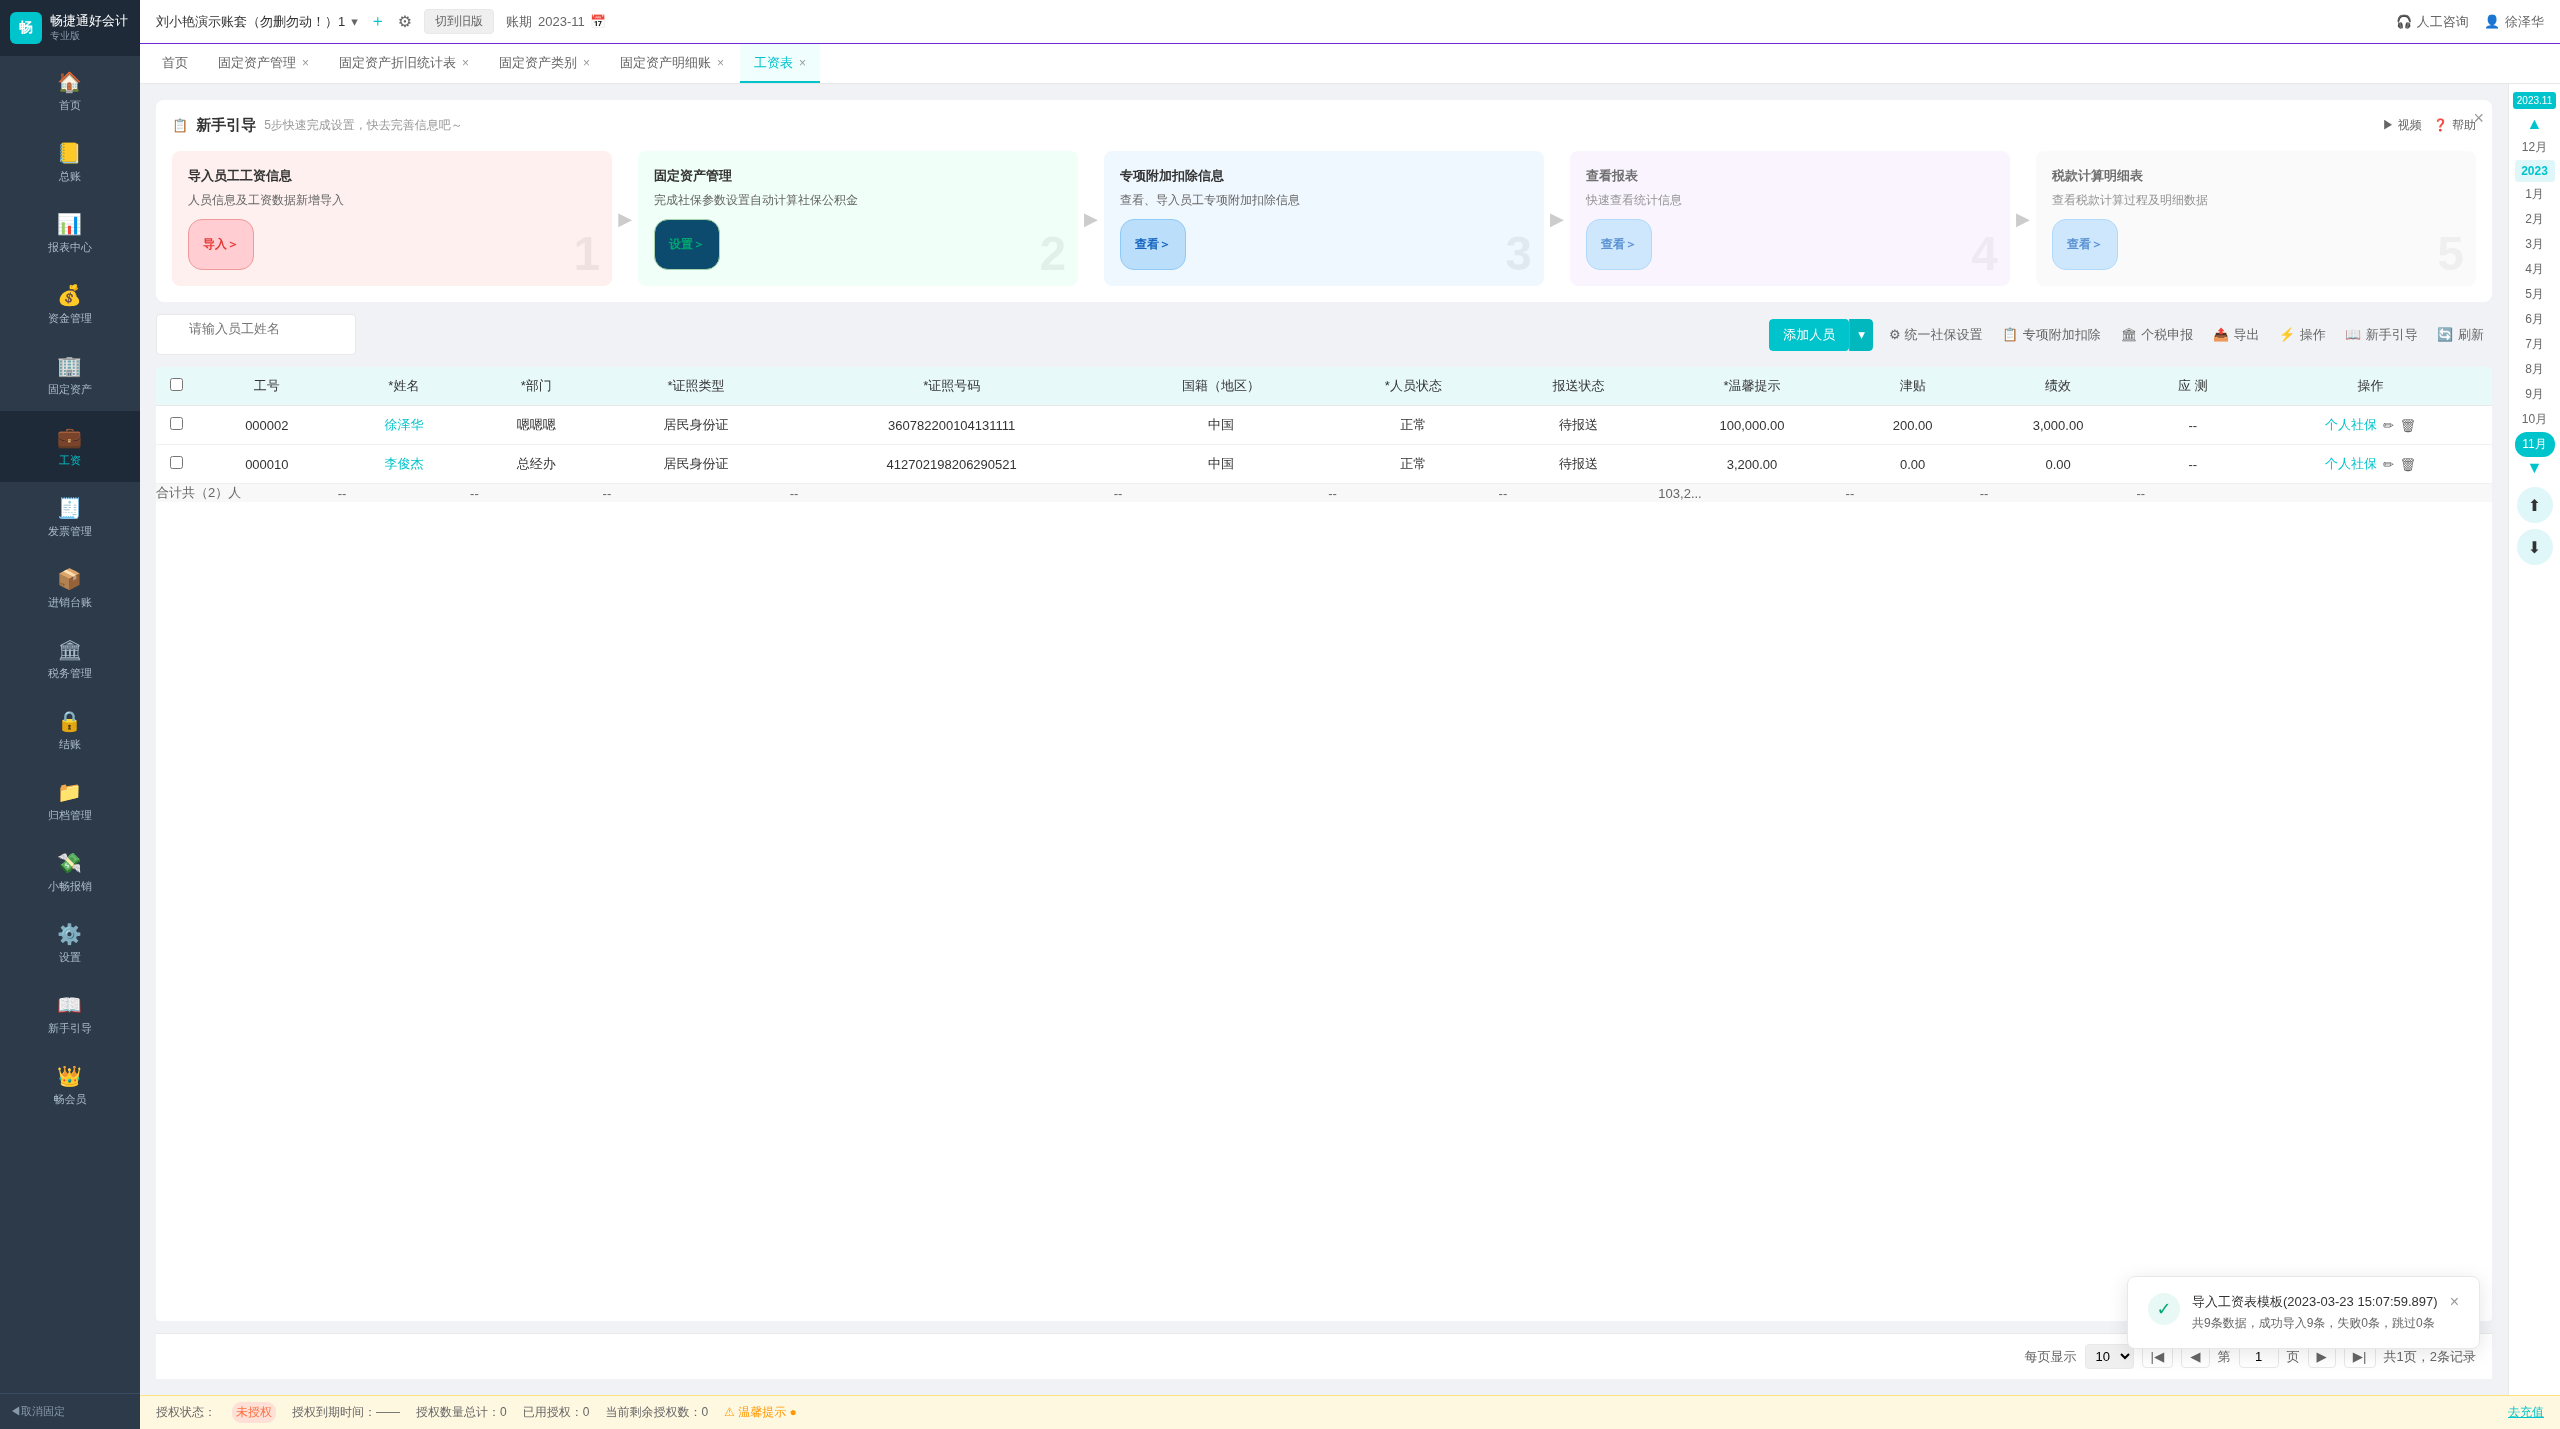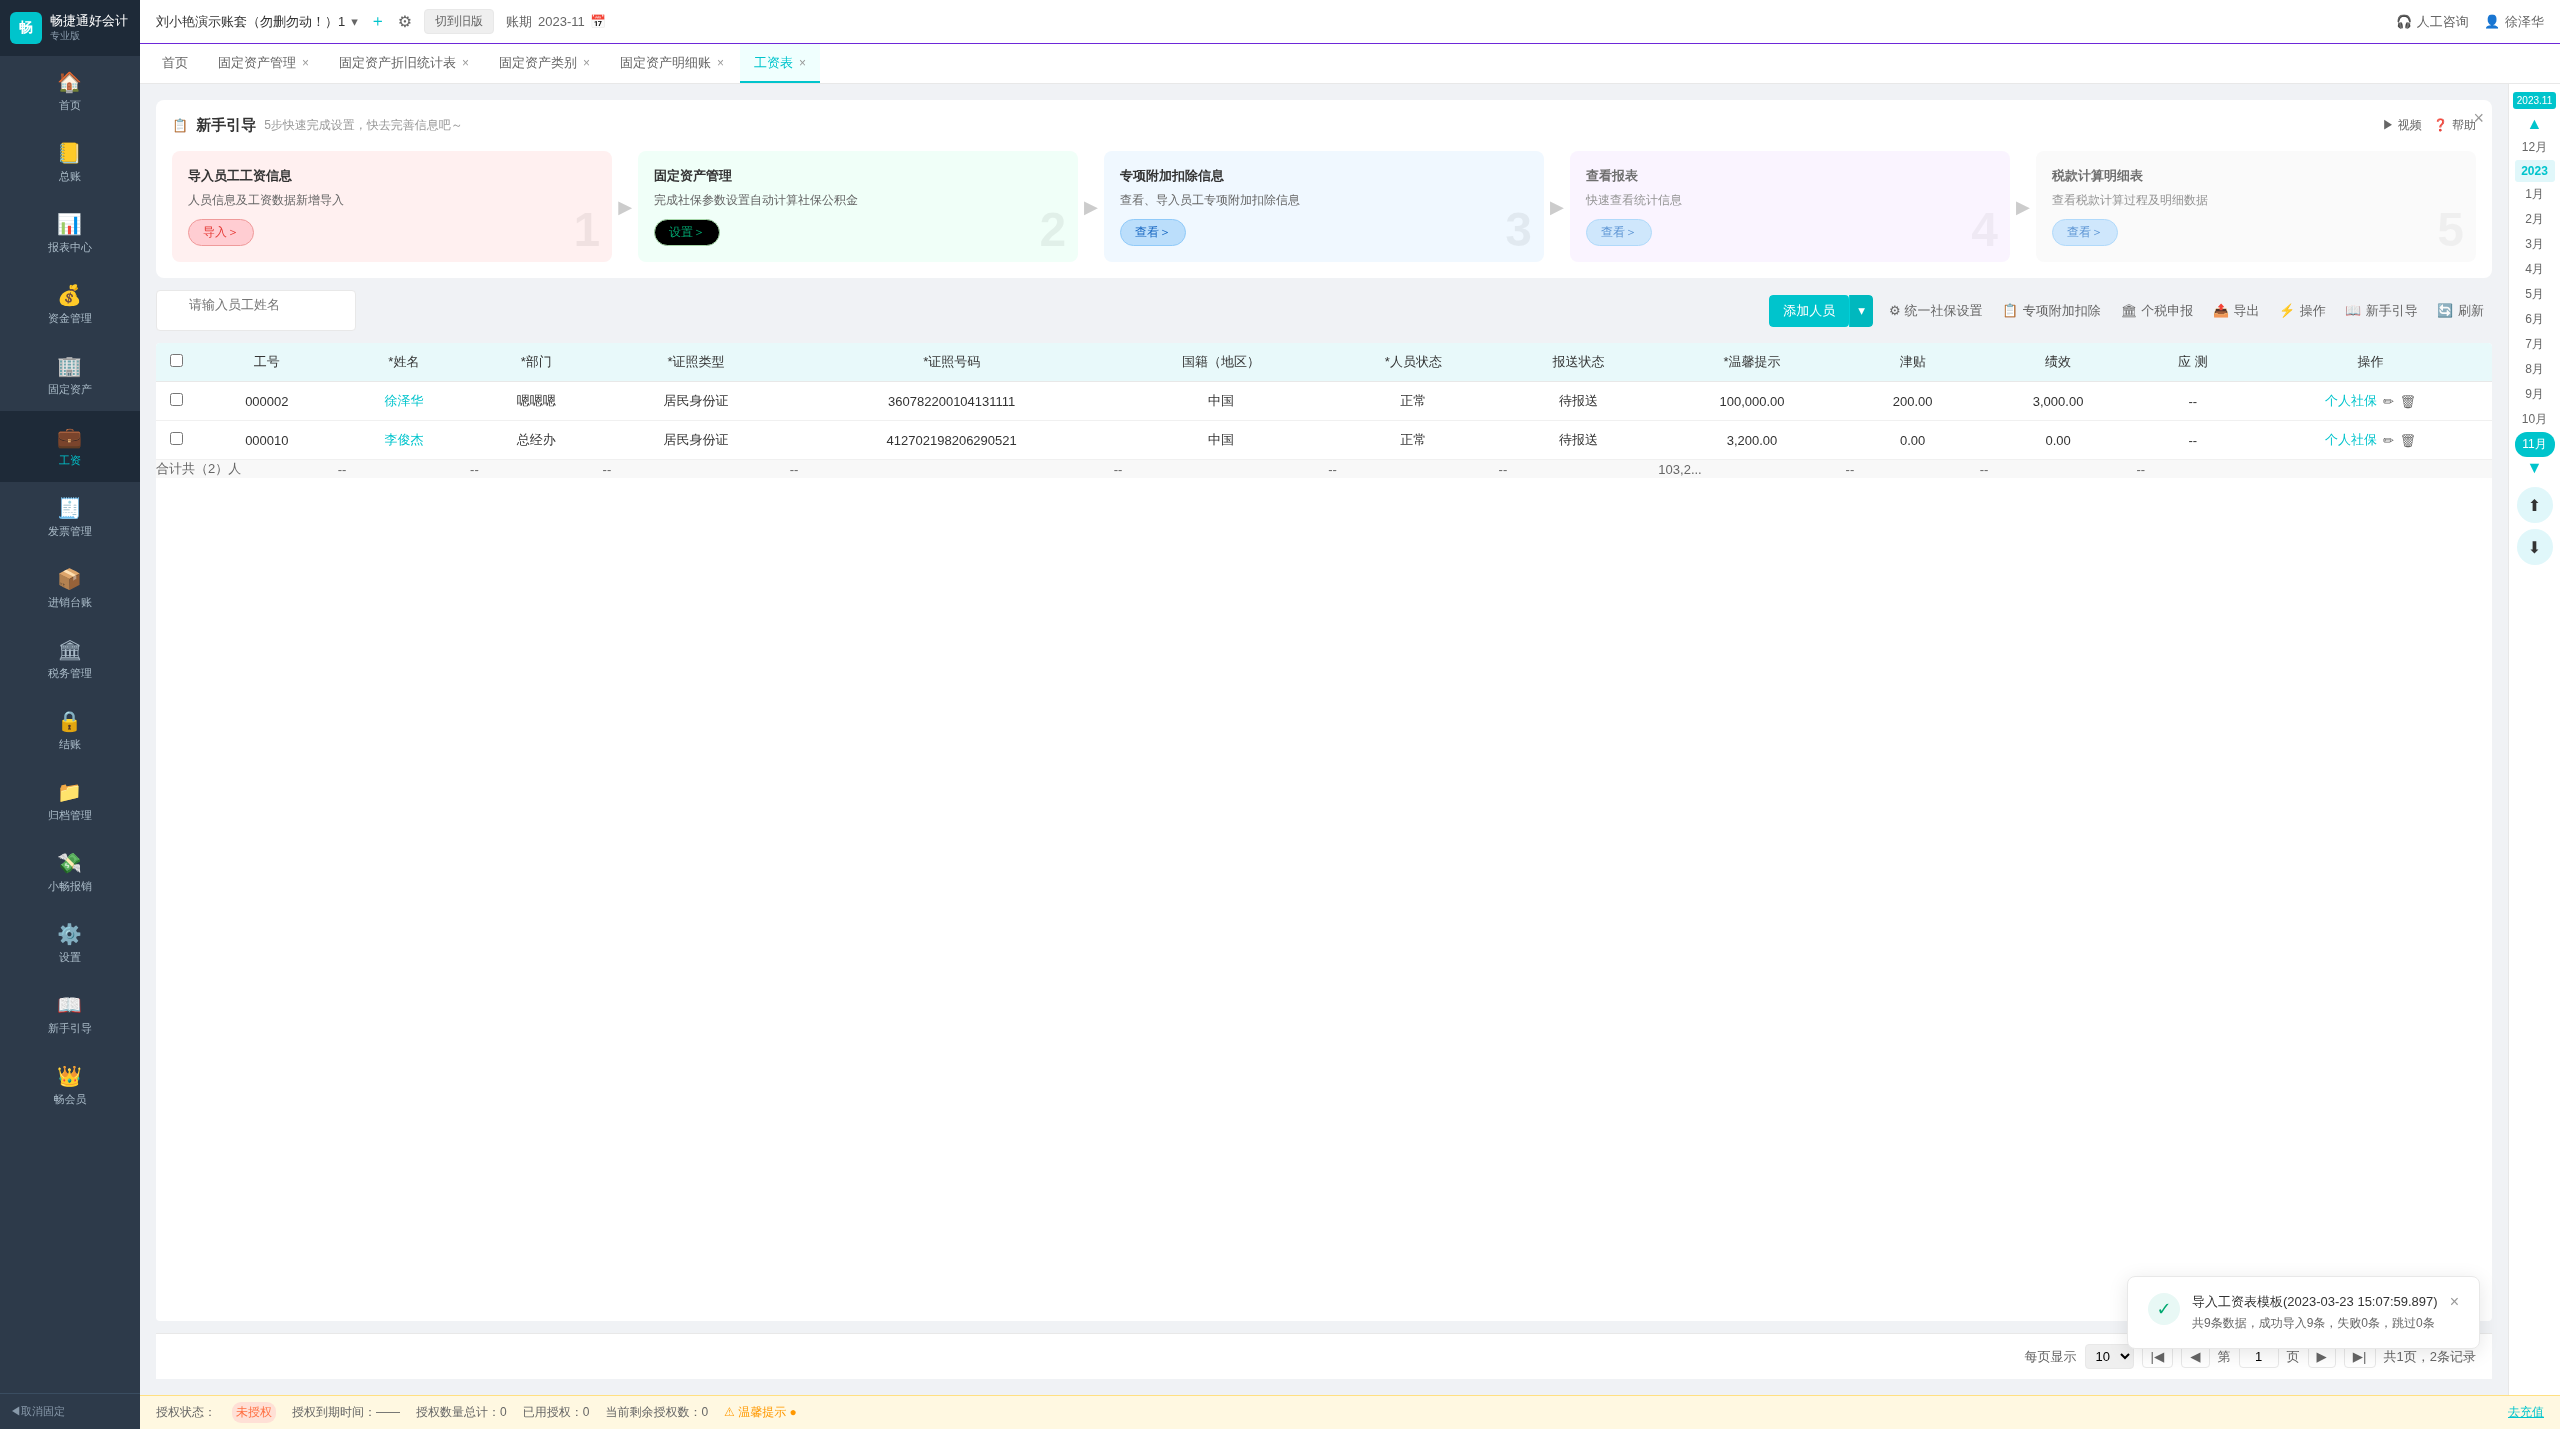--- a/index.html
+++ b/index.html
@@ -53,23 +53,23 @@
     .guide-steps { display: flex; align-items: center; gap: 0; }
     .guide-step { flex: 1; border-radius: 8px; padding: 16px; position: relative; min-height: 100px; }
     .guide-step-1 { background: #fff0f0; }
     .guide-step-2 { background: #f0fff8; }
     .guide-step-3 { background: #f0f8ff; }
     .guide-step-4 { background: #f8f0ff; opacity: 0.7; }
     .guide-step-5 { background: #f8f8f8; opacity: 0.7; }
     .guide-step-title { font-size: 13px; font-weight: 600; color: #333; margin-bottom: 6px; }
     .guide-step-desc { font-size: 12px; color: #666; line-height: 1.5; }
     .guide-step-num { font-size: 48px; font-weight: bold; color: rgba(0,0,0,0.06); position: absolute; bottom: 8px; right: 12px; line-height: 1; }
-    .guide-step-btn { display: inline-flex; align-items: center; gap: 4px; margin-top: 10px; padding: 4px 14px; border-radius: 14px; font-size: 12px; cursor: pointer; }
+    .guide-step-btn { display: inline-flex; align-items: center; gap: 4px; margin-top: 10px; padding: 16px 14px; border-radius: 14px; font-size: 12px; cursor: pointer; font-weight: bold; }
     .guide-step-btn-1 { background: #ffcdd2; color: #e53935; border: 1px solid #ef9a9a; }
-    .guide-step-btn-2 { background: #000000; color: #00a870; border: 1px solid #a5d6a7; }
+    .guide-step-btn-2 { background: #0c4a6e; color: #00a870; border: 1px solid #a5d6a7; }
     .guide-step-btn-3 { background: #bbdefb; color: #1565c0; border: 1px solid #90caf9; }
     .guide-arrow { color: #ccc; font-size: 18px; padding: 0 6px; flex-shrink: 0; }
 
     
     .toolbar { display: flex; align-items: center; gap: 10px; }
     .search-input { border: 1px solid #e8e8e8; border-radius: 4px; padding: 6px 10px 18px 32px; font-size: 13px; width: 200px; outline: none; position: relative; }
     .search-wrapper { position: relative; }
     .search-icon-inner { position: absolute; left: 10px; top: 50%; transform: translateY(-50%); color: #999; font-size: 14px; }
     .toolbar-right { margin-left: auto; display: flex; align-items: center; gap: 8px; }
     .btn-add { background: #00c4cc; color: white; border: none; border-radius: 4px; padding: 7px 14px; cursor: pointer; font-size: 13px; display: flex; align-items: center; gap: 4px; }

